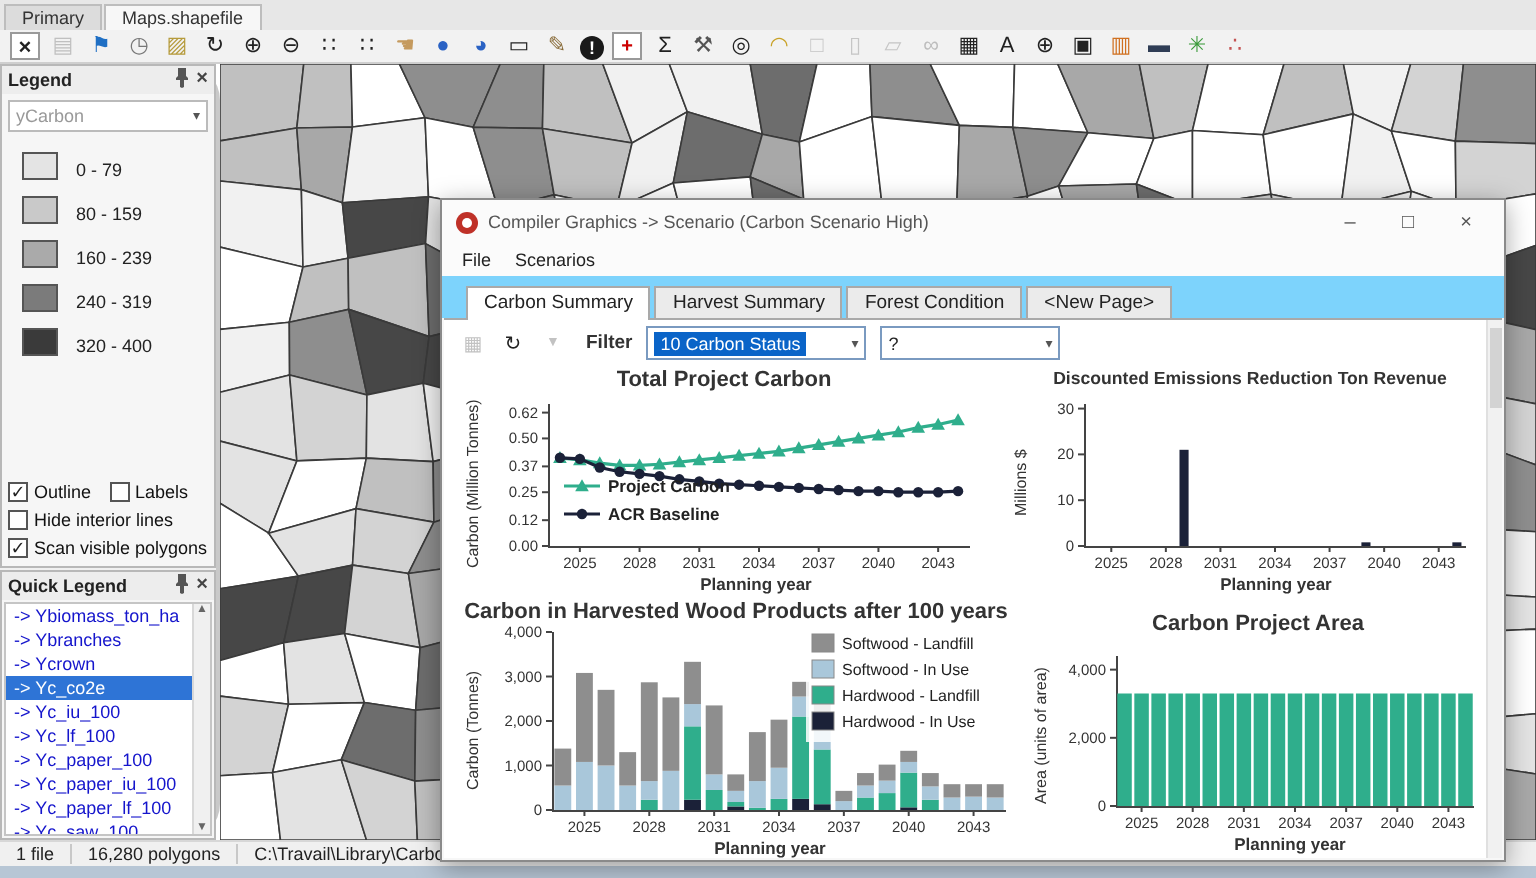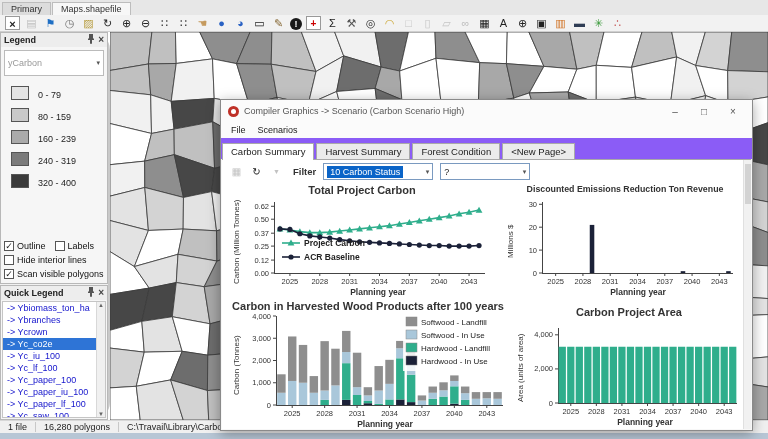--- a/index.html
+++ b/index.html
@@ -21,21 +21,21 @@
   .main { position:absolute; top:32px; left:0; right:0; bottom:19px; display:flex; }
 
   
   .leftcol { width:110px; background:#f1f1f1; border-right:2px solid #c9c9c9; display:flex; flex-direction:column;border-radius:18px; }
   .panel { border:1px solid #b8b8b8; background:#f6f6f6; display:flex; flex-direction:column; }
   .panel.legend { height:252px; }
   .panel.quick { flex:1; margin-top:1px; }
   .phead { height:14px; display:flex; align-items:center; gap:3px; font-size:9px; font-weight:bold; color:#222; padding:0 3px; background:#ededed; }
   .phead .sp { flex:1; }
   .phx { font-size:10px; color:#444; line-height:10px; }
-  .layersel { margin:3px 3px 2px 3px; height:26px; border:1px solid #bbb; background:#fff; font-size:9px; color:#999; display:flex; align-items:center; padding:0 3px; }
+  .layersel { margin:3px 3px 2px 3px; height:16px; border:1px solid #bbb; background:#fff; font-size:9px; color:#999; display:flex; align-items:center; padding:0 3px; }
   .layersel .sp { flex:1; }
   .classes { padding:4px 2px; }
   .classrow { display:flex; align-items:flex-end; gap:9px; padding:4px 8px; font-size:9px; color:#222; }
   .swatch { width:18px; height:14px; border:1px solid #555; flex:none; }
   .opts { margin-top:auto; padding:3px 3px 4px 3px; display:flex; flex-direction:column; gap:4px; font-size:9px; color:#111; }
   .optrow { display:flex; gap:9px; }
   .opt { display:flex; align-items:center; gap:3px; }
   .cb { width:10px; height:10px; border:1px solid #555; background:#fff; font-size:9px; line-height:9px; text-align:center; color:#222; flex:none; }
 
   .qwrap { flex:1; margin:1px; background:#fff; border:1px solid #c5c5c5; position:relative; overflow:hidden; }
@@ -58,21 +58,21 @@
 
   
   .win { position:absolute; left:220px; top:99px; width:533px; height:332px; background:#f7f7f7; border:1px solid #8a8a8a; box-shadow:0 3px 12px rgba(0,0,0,.35); z-index:5; display:flex; flex-direction:column; }
   .wtitle { height:22px; display:flex; align-items:center; gap:5px; padding:0 7px; background:#fbfbfb; font-size:9px; color:#555; }
   .wicon { width:11px; height:11px; border-radius:50%; background:#bf3128; position:relative; flex:none; }
   .wicon::after { content:""; position:absolute; left:3px; top:3px; width:5px; height:5px; border-radius:50%; background:#fff; }
   .wtitle .sp { flex:1; }
   .wctrl { width:24px; text-align:center; font-size:10px; color:#555; }
   .wmenu { height:16px; display:flex; align-items:center; padding:0 4px; background:#fbfbfb; font-size:9px; color:#222; }
   .wmenu span { padding:0 6px; }
-  .wtabs { height:21px; background:#8b5cf6; display:flex; align-items:flex-end; padding-left:1px; gap:2px; }
+  .wtabs { height:21px; background:#7dd3fc; display:flex; align-items:flex-end; padding-left:12px; gap:2px; }
   .wtab { font-size:9.5px; color:#222; padding:2px 8px; background:#ebebeb; border:1px solid #a9a9a9; border-bottom:none; white-space:nowrap; }
   .wtab.active { background:#fff; position:relative; top:1px; padding-bottom:3px; z-index:2; }
   .wbody { flex:1; background:#fff; border-top:1px solid #a9a9a9; position:relative; margin:0 1px 1px 1px; overflow:hidden; }
   .wscroll { position:absolute; right:0; top:0; bottom:0; width:8px; background:#f1f1f1; border-left:1px solid #e0e0e0; }
   .wscroll .thumb { position:absolute; top:4px; left:1px; width:6px; height:40px; background:#d3d3d3; }
 
   .frow { position:absolute; left:8px; top:3px; display:flex; align-items:center; gap:7px; font-size:9.5px; color:#222; }
   .fico { font-size:10px; color:#222; width:13px; text-align:center; }
   .fico.gray { color:#c2c2c2; }
   .flabel { font-weight:bold; color:#333; margin-left:3px; }

